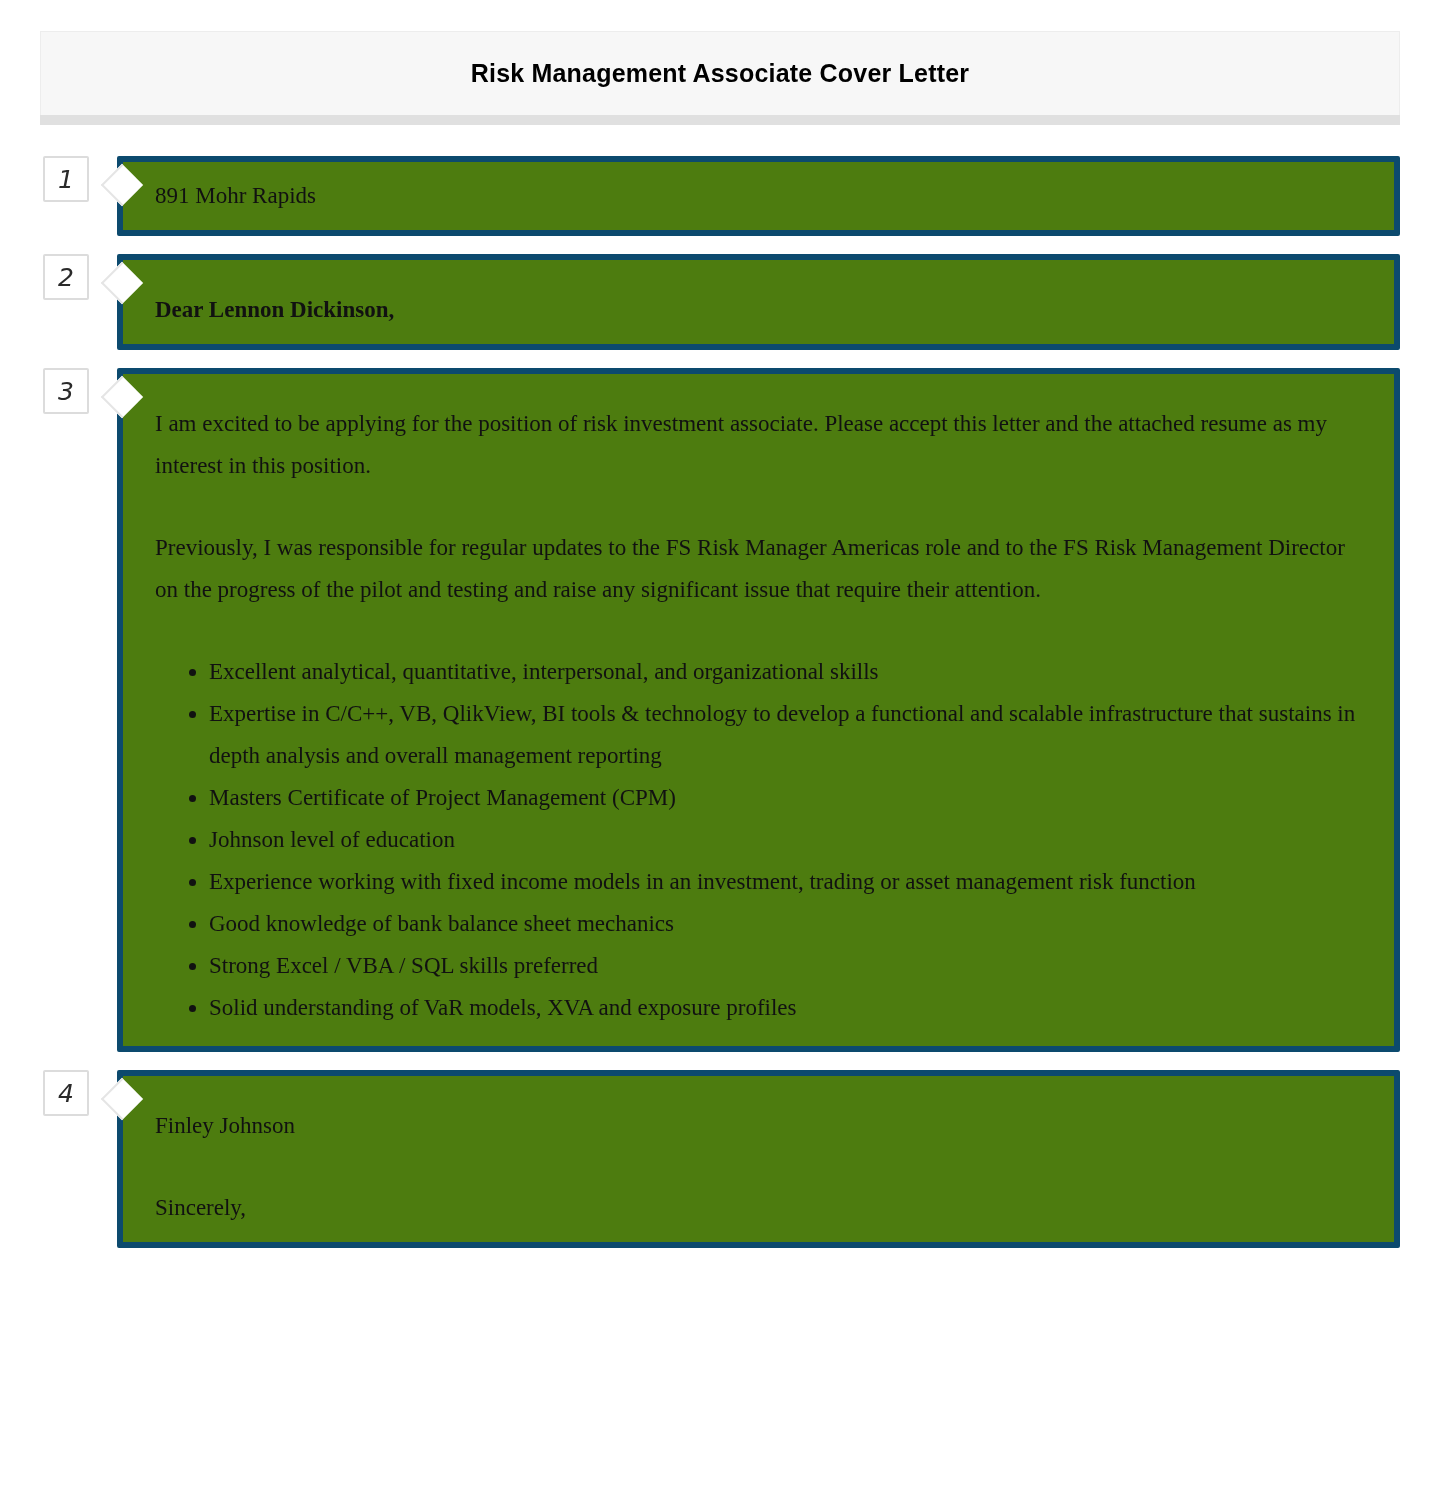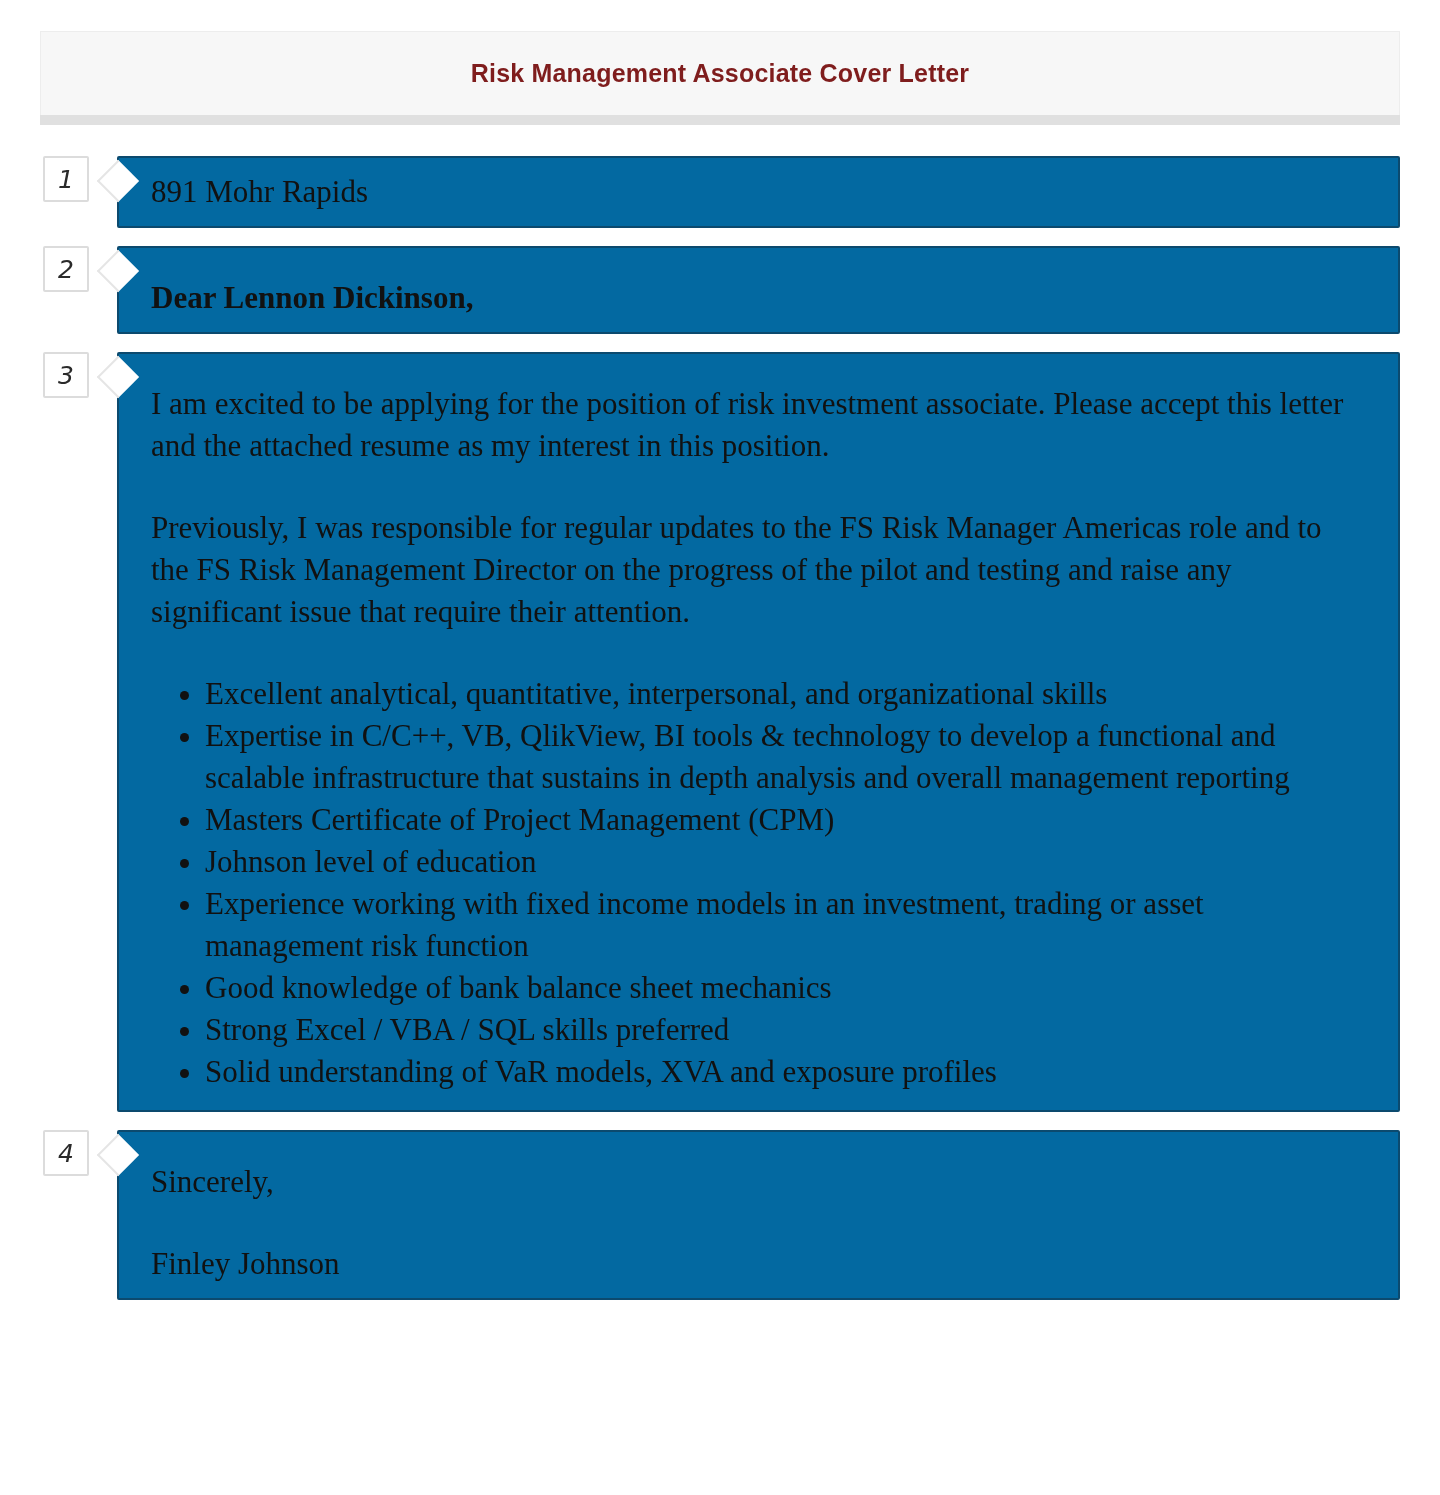--- a/index.html
+++ b/index.html
@@ -27,21 +27,21 @@
     display: flex;
     align-items: center;
     justify-content: center;
   }
   .page-title {
     margin: 0;
     font-family: "Liberation Sans", sans-serif;
     font-weight: 700;
     font-size: 25px;
     line-height: 1;
-    color: #7f1d1d;
+    color: #000000;
     letter-spacing: 0.2px;
   }
   .header-shadow {
     margin: 0 40px;
     height: 10px;
     background: #e0e0e0;
   }
 
   
   .sections { margin-top: 31px; }
@@ -65,25 +65,25 @@
     font-family: "DejaVu Sans", sans-serif;
     font-style: italic;
     font-size: 25px;
     color: #2a2a2a;
   }
   .bubble {
     position: relative;
     flex: 1 1 auto;
     box-sizing: border-box;
     margin-left: 28px;
-    background: #0369a1;
-    border: 2px solid #0c4a6e;
+    background: #4d7c0f;
+    border: 6px solid #0c4a6e;
     border-radius: 2px;
     padding: 13px 32px;
-    font-size: 31px;
+    font-size: 23px;
     line-height: 42px;
   }
   .bubble::before {
     content: "";
     position: absolute;
     left: -16px;
     top: 8px;
     width: 28px;
     height: 28px;
     background: #ffffff;
@@ -152,19 +152,19 @@
           <li>Solid understanding of VaR models, XVA and exposure profiles</li>
         </ul>
       </div>
     </section>
 
     <section class="section">
       <div class="badge">
         <span>4</span>
       </div>
       <div class="bubble">
+        <p class="para">Finley Johnson</p>
         <p class="para">Sincerely,</p>
-        <p class="para">Finley Johnson</p>
       </div>
     </section>
 
   </div>
 </div>
 
 </body></html>

